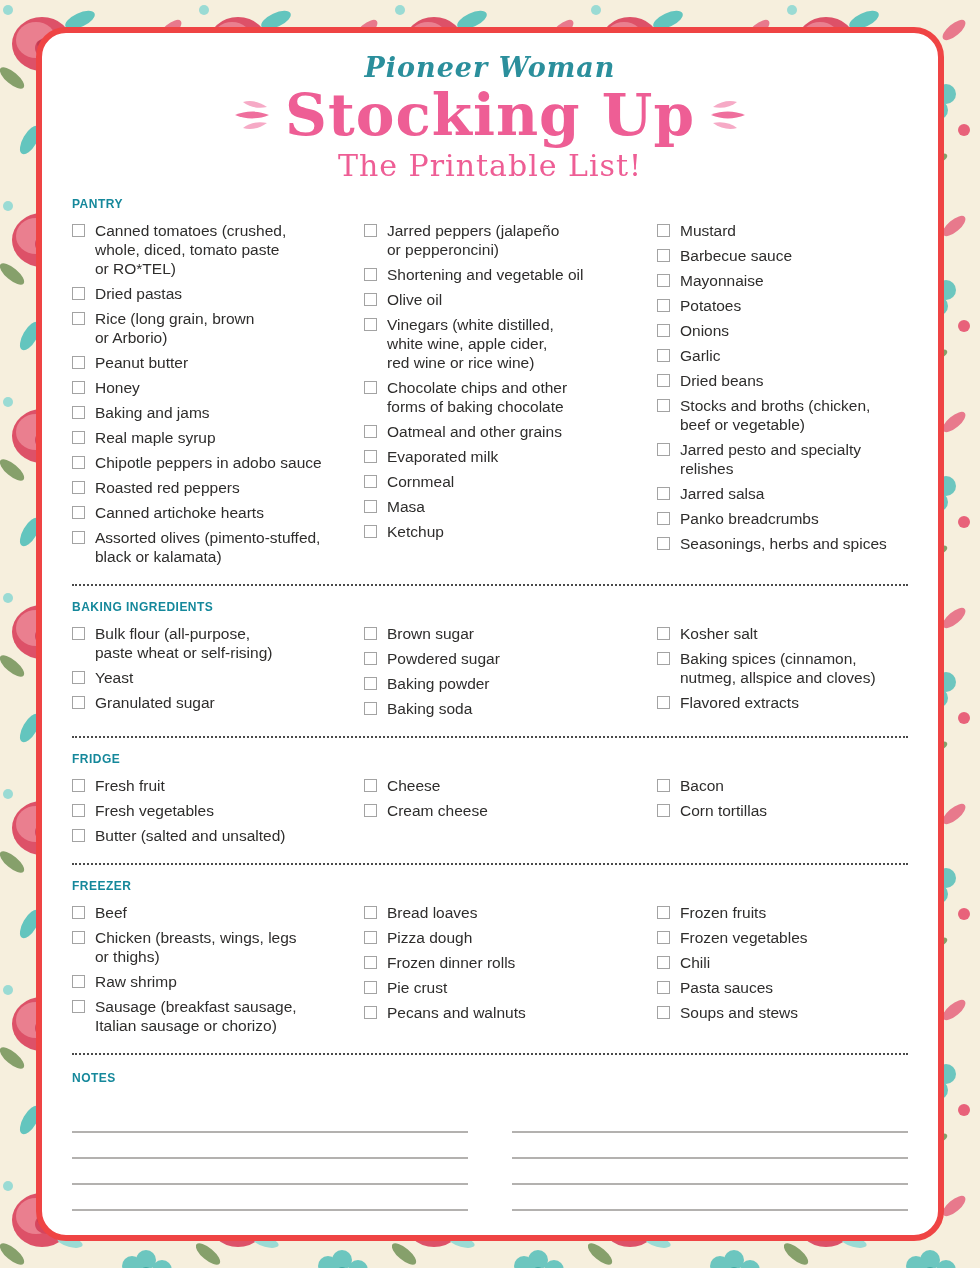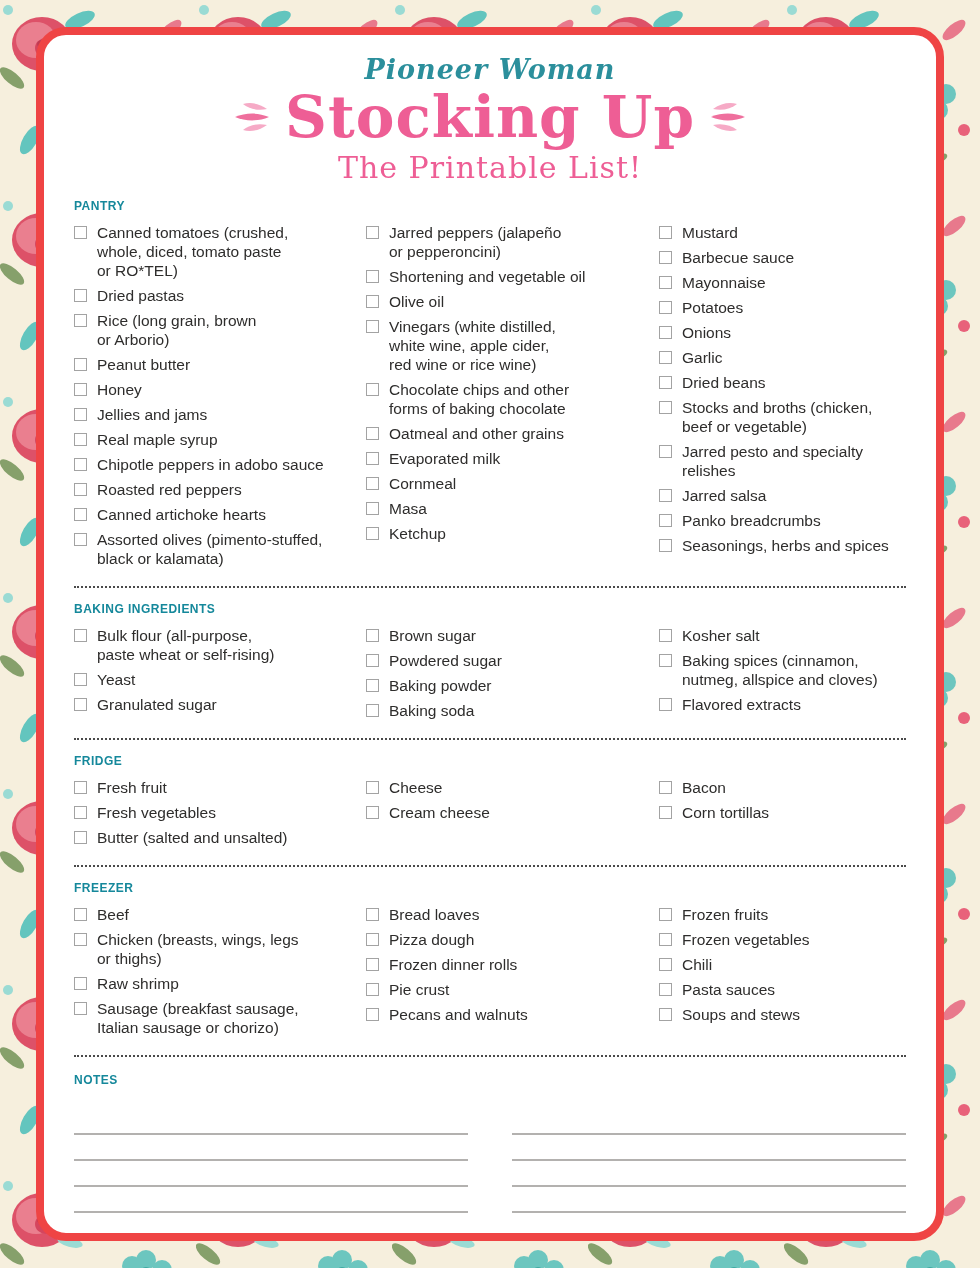--- a/index.html
+++ b/index.html
@@ -3,21 +3,21 @@
 <meta charset="utf-8">
 <style>
   html,body{margin:0;padding:0;}
   body{
     width:980px;height:1268px;position:relative;overflow:hidden;
     font-family:"Liberation Sans",sans-serif;background:#f6efdd;
   }
   #floral-border{position:absolute;left:0;top:0;z-index:0;}
   .panel{
     position:absolute;left:36px;top:27px;width:908px;height:1214px;
-    background:#ffffff;border:8px solid #ef4444;border-radius:30px;
+    background:#ffffff;border:6px solid #ef4444;border-radius:30px;
     box-sizing:border-box;z-index:1;padding:20px 30px 0 30px;
   }
   header{text-align:center;}
   .logo{
     font-family:"DejaVu Serif",serif;font-style:italic;font-weight:bold;
     color:#2b8f9c;font-size:27px;letter-spacing:1px;line-height:1.1;
   }
   .title-row{
     display:flex;align-items:center;justify-content:center;gap:14px;
     margin-top:2px;
@@ -139,21 +139,21 @@
             <div class="item">
               <span class="cb"></span>
               <span class="lbl">Peanut butter</span>
             </div>
             <div class="item">
               <span class="cb"></span>
               <span class="lbl">Honey</span>
             </div>
             <div class="item">
               <span class="cb"></span>
-              <span class="lbl">Jellies and jams</span>
+              <span class="lbl">Baking and jams</span>
             </div>
             <div class="item">
               <span class="cb"></span>
               <span class="lbl">Real maple syrup</span>
             </div>
             <div class="item">
               <span class="cb"></span>
               <span class="lbl">Chipotle peppers in adobo sauce</span>
             </div>
             <div class="item">

